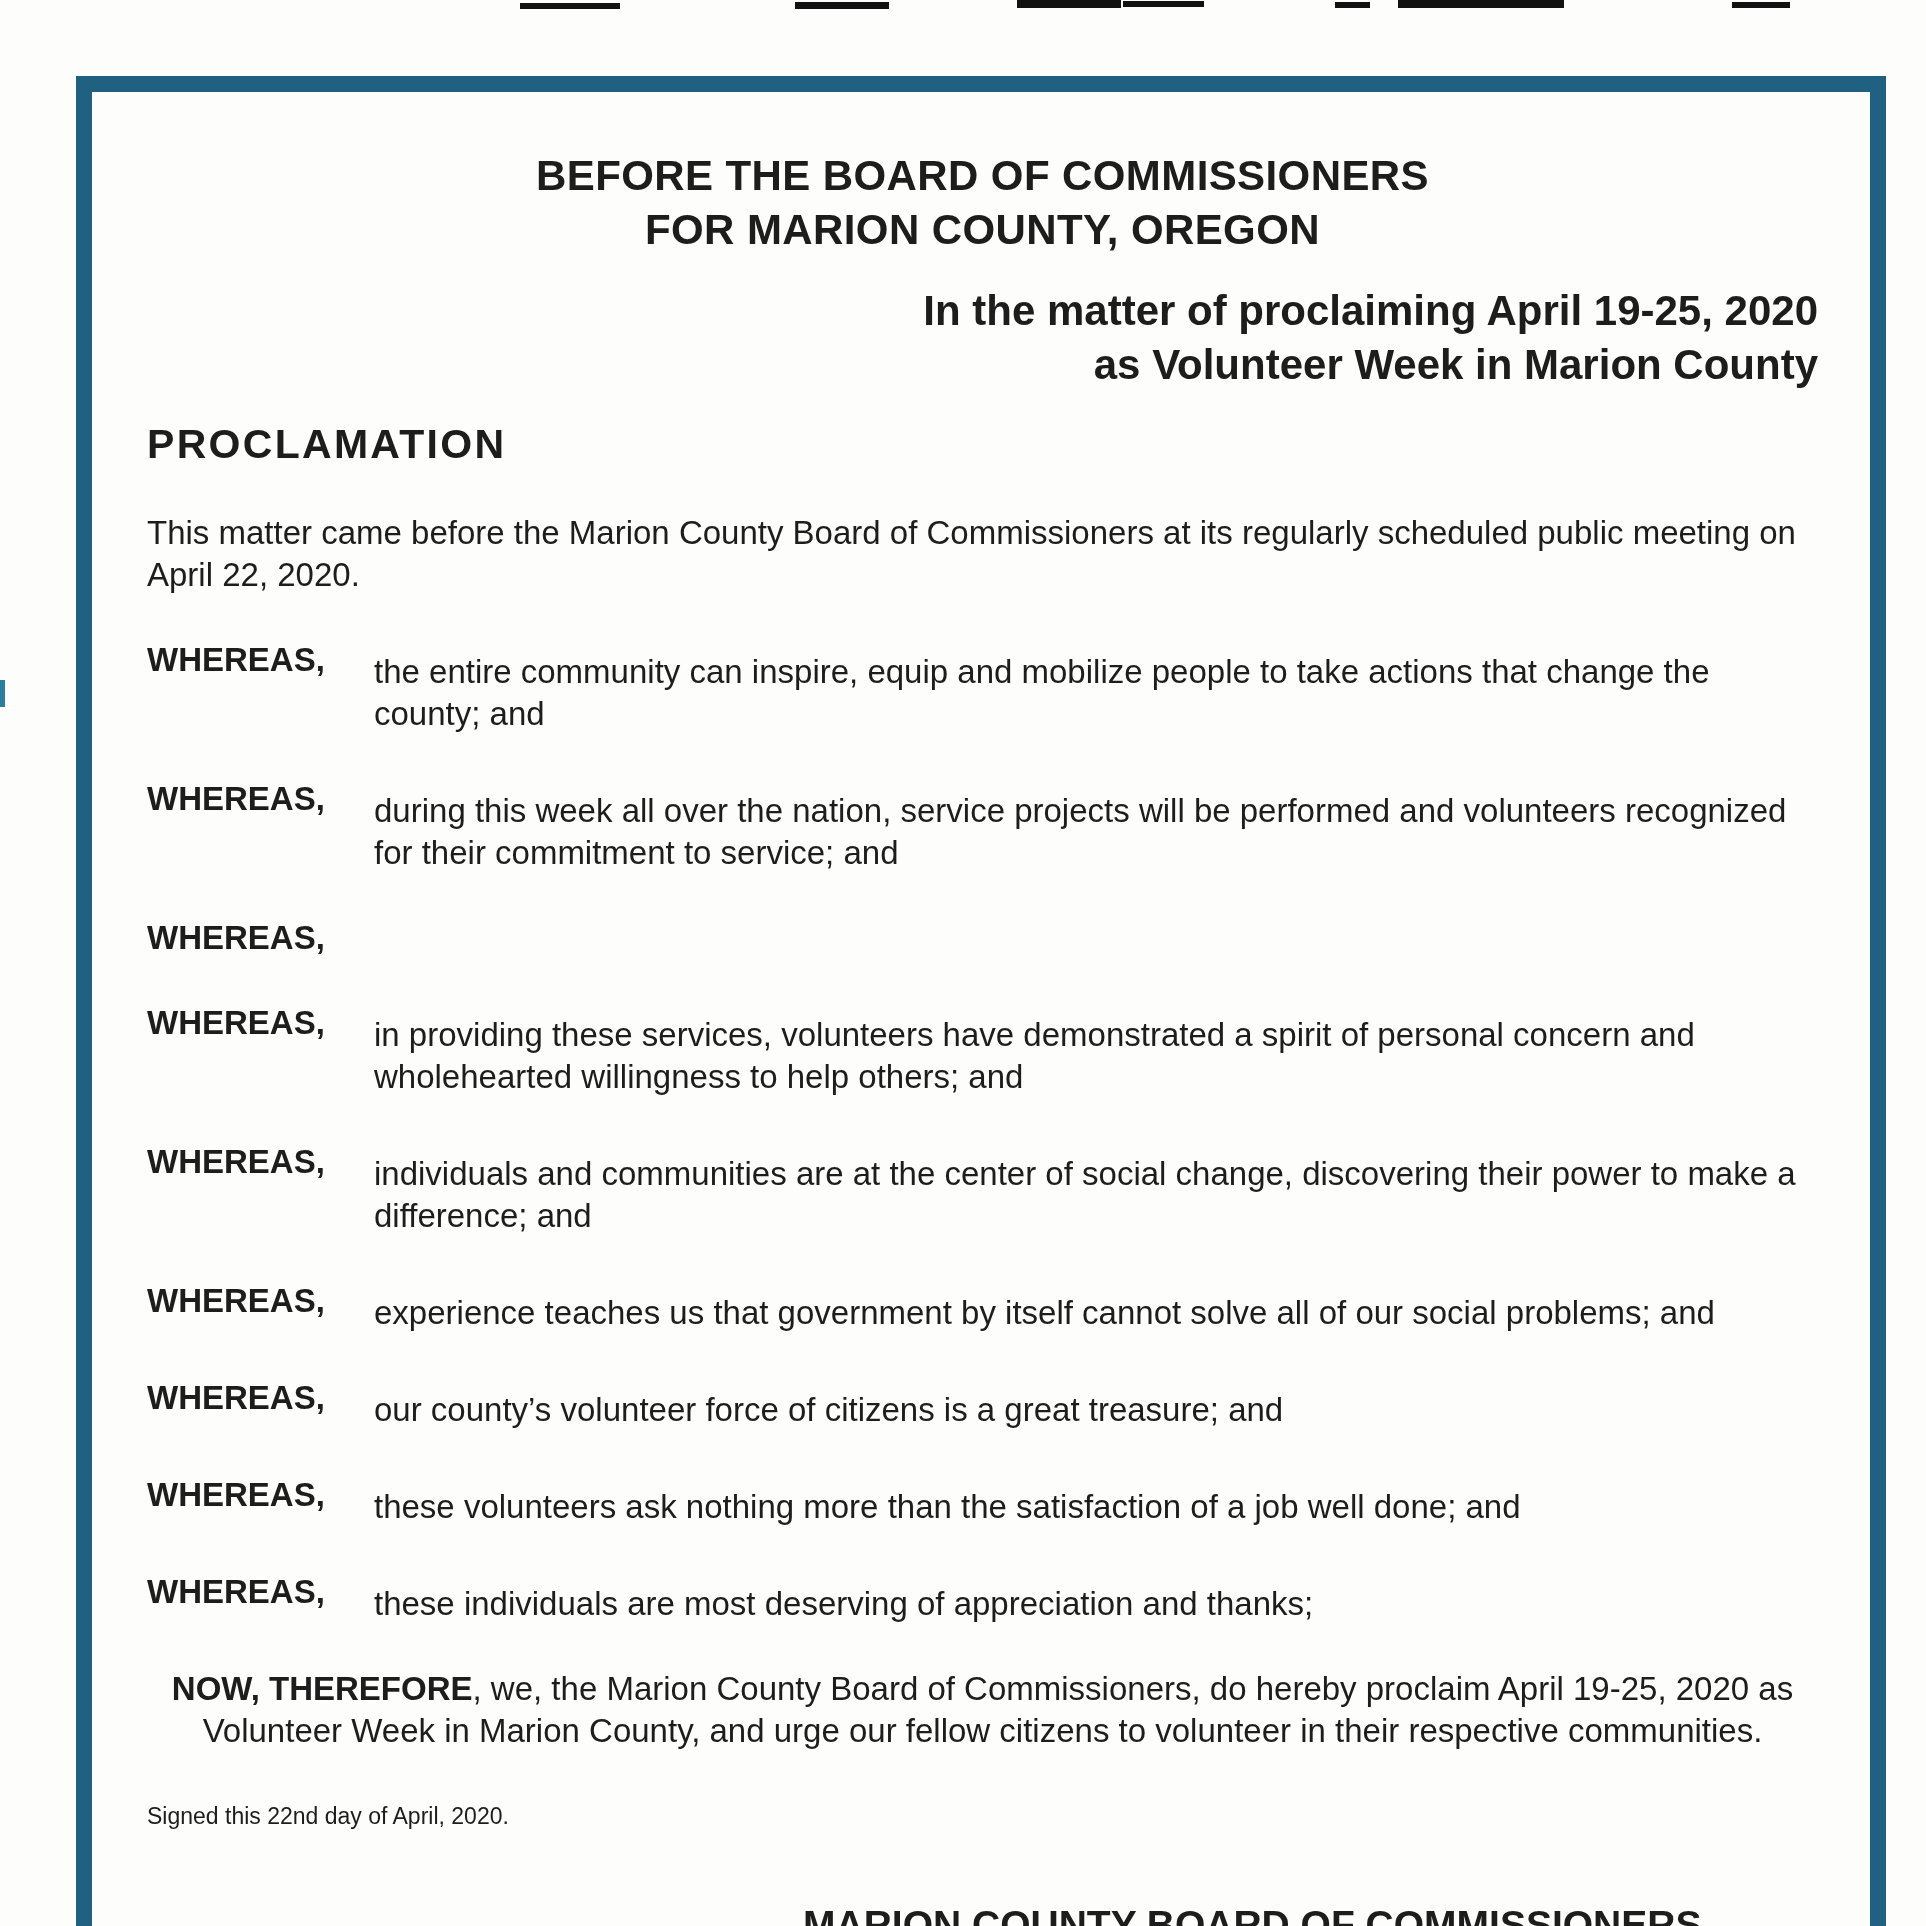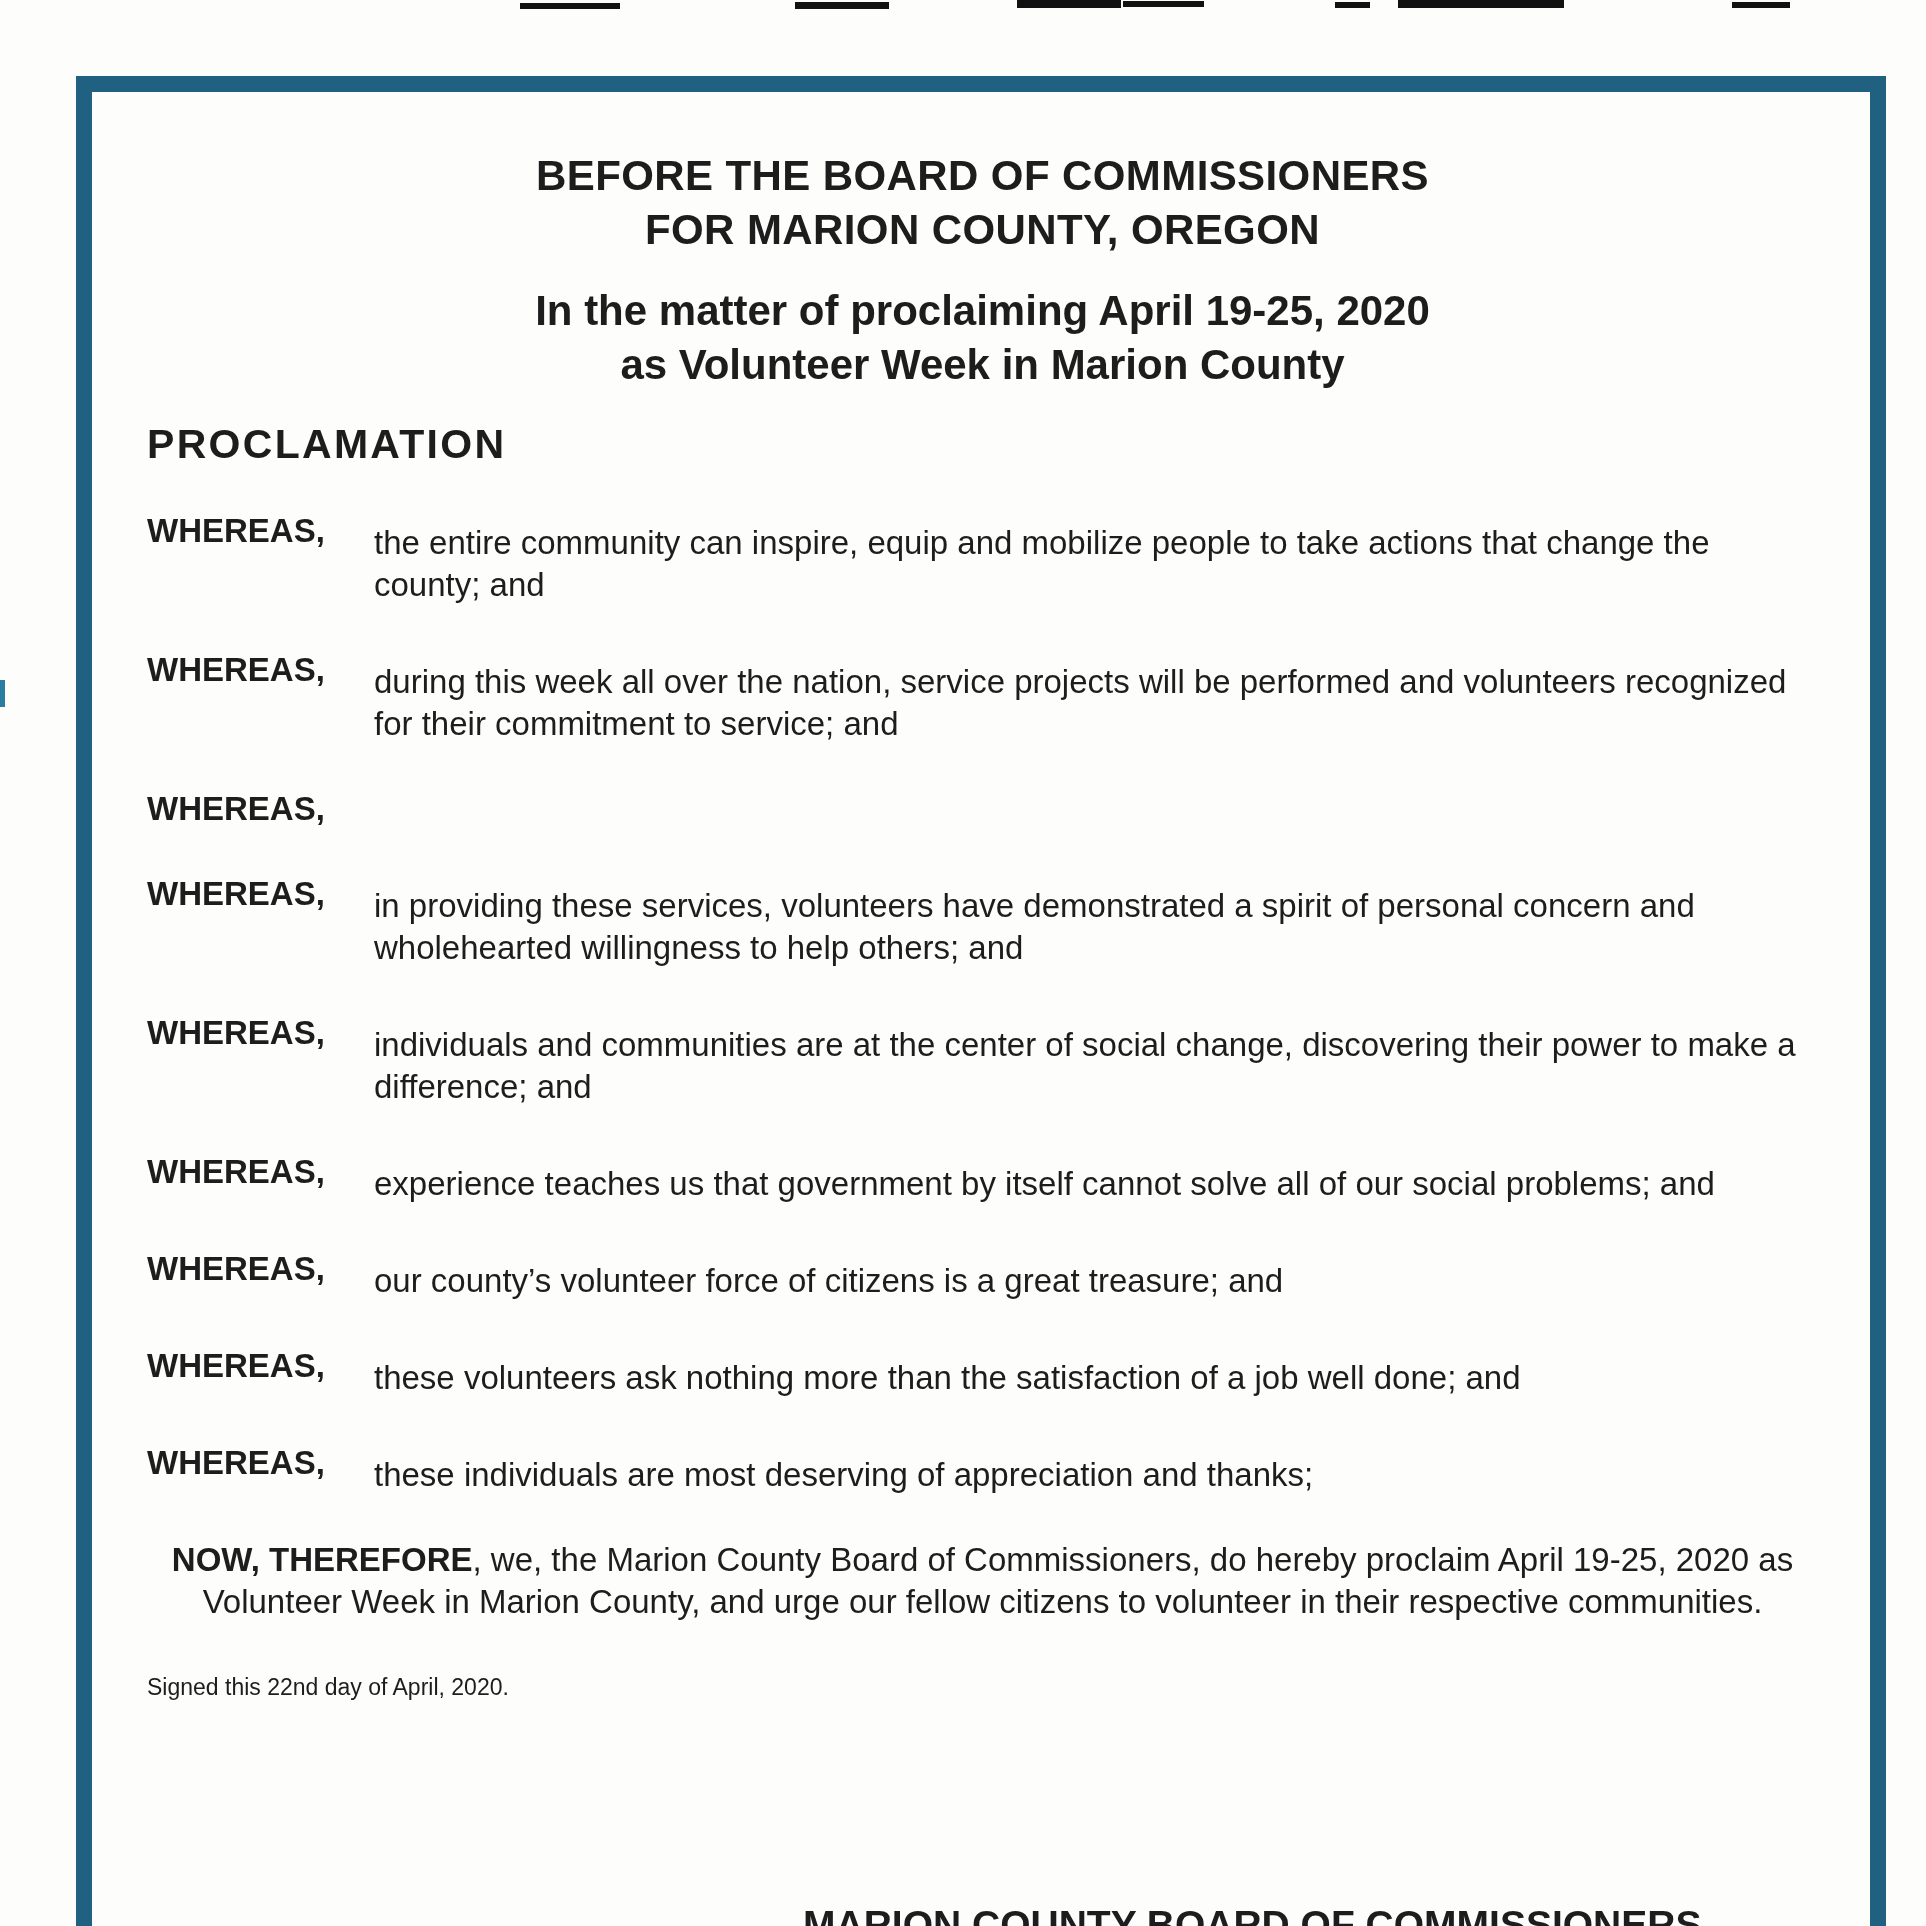--- a/index.html
+++ b/index.html
@@ -23,21 +23,21 @@
     border:16.6px solid #206080;
     box-sizing:border-box;
   }
 
   
   .content {
     position:absolute; left:92px; top:92px; width:1778px;
     box-sizing:border-box; padding:0 52px 0 55px;
   }
   .title   { margin:57px 0 0 0; text-align:center; font-weight:bold; font-size:42px; line-height:54px; letter-spacing:0.4px; }
-  .matter  { margin:27px 0 0 0;  text-align:center; font-weight:bold; font-size:42px; line-height:54px; }
+  .matter  { margin:27px 0 0 0;  text-align:right; font-weight:bold; font-size:42px; line-height:54px; }
   .procl   { margin:30px 0 0 0;  text-align:left; font-weight:bold; font-size:41px; line-height:45px; letter-spacing:2.3px; }
   .intro   { margin:45px 0 0 0; font-size:33px; line-height:42px; }
   .row     { margin:43px 0 0 0; display:flex; font-size:33px; line-height:42px;justify-content:space-between; }
   .wl      { flex:none; width:227px; font-weight:bold; }
   .wb      { flex:1;margin-top:12px; }
   .nt      { margin:43px 0 0 0; font-size:33px; line-height:42px;text-align:center; }
   .nt b    { font-weight:bold; }
   .signed  { margin:43px 0 9px 0; font-size:23px; line-height:42px; }
 
   
@@ -69,20 +69,21 @@
     <div class="title">
       <div>BEFORE THE BOARD OF COMMISSIONERS</div>
       <div>FOR MARION COUNTY, OREGON</div>
     </div>
     <div class="matter">
       <div>In the matter of proclaiming April 19-25, 2020</div>
       <div>as Volunteer Week in Marion County</div>
     </div>
     <div class="procl">PROCLAMATION</div>
 
+    <p class="intro">This matter came before the Marion County Board of Commissioners at its regularly scheduled public meeting on April 22, 2020.</p>
 
     <div class="row">
       <span class="wl">WHEREAS,</span>
       <span class="wb">the entire community can inspire, equip and mobilize people to take actions that change the county; and</span>
     </div>
     <div class="row">
       <span class="wl">WHEREAS,</span>
       <span class="wb">during this week all over the nation, service projects will be performed and volunteers recognized for their commitment to service; and</span>
     </div>
     <div class="row">

